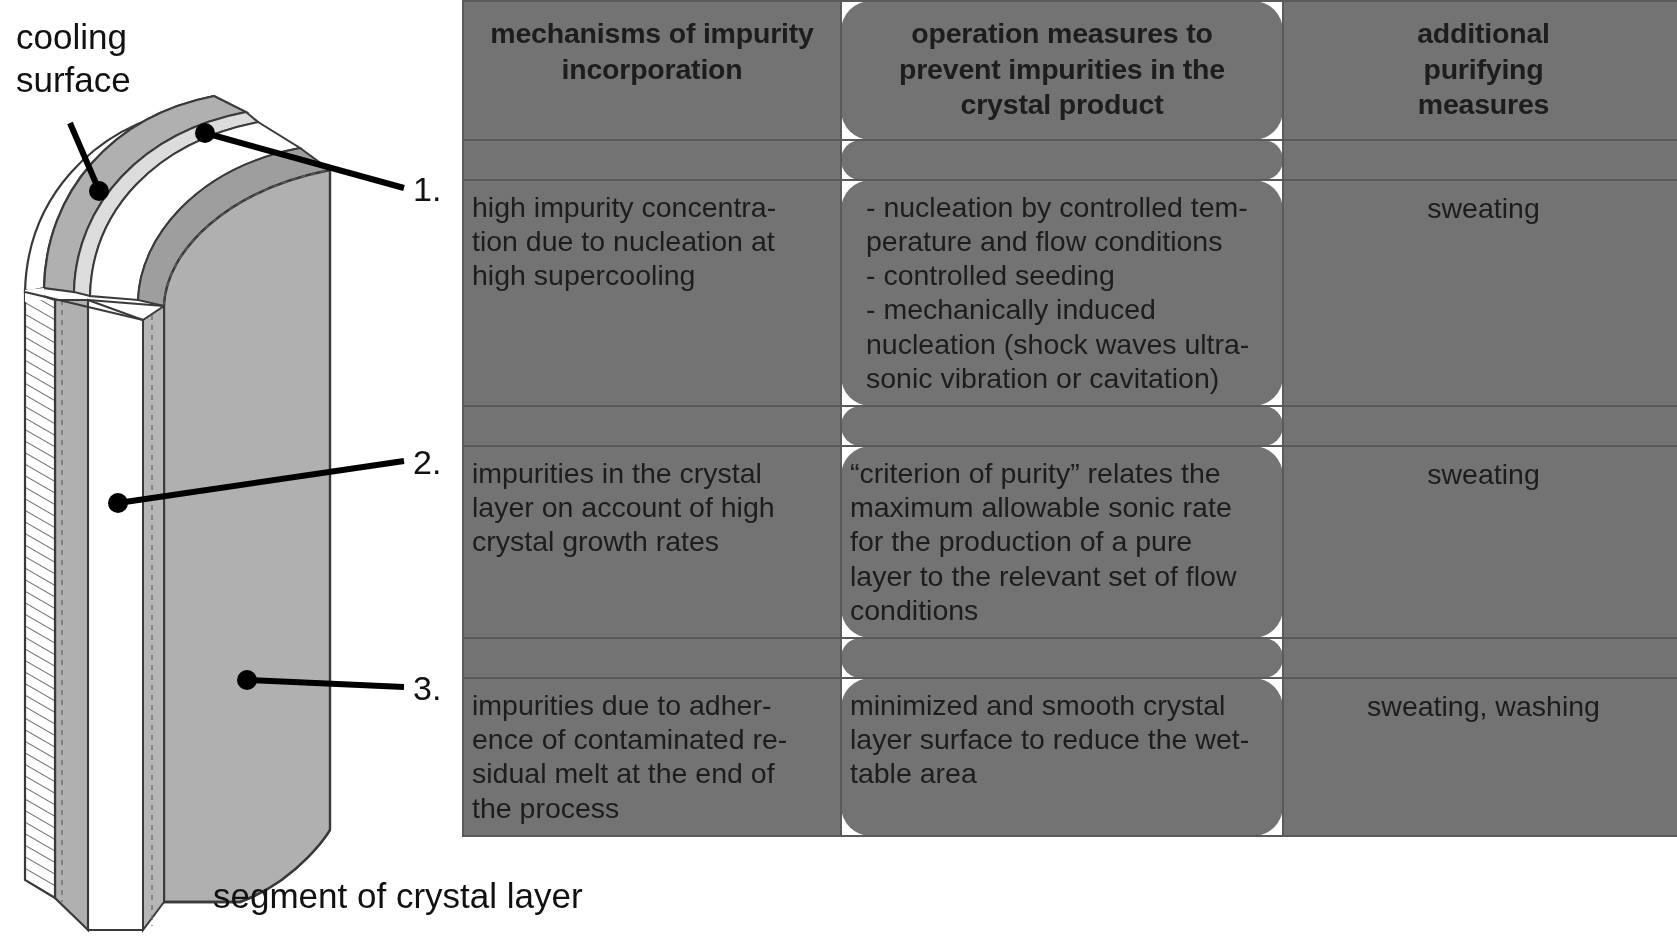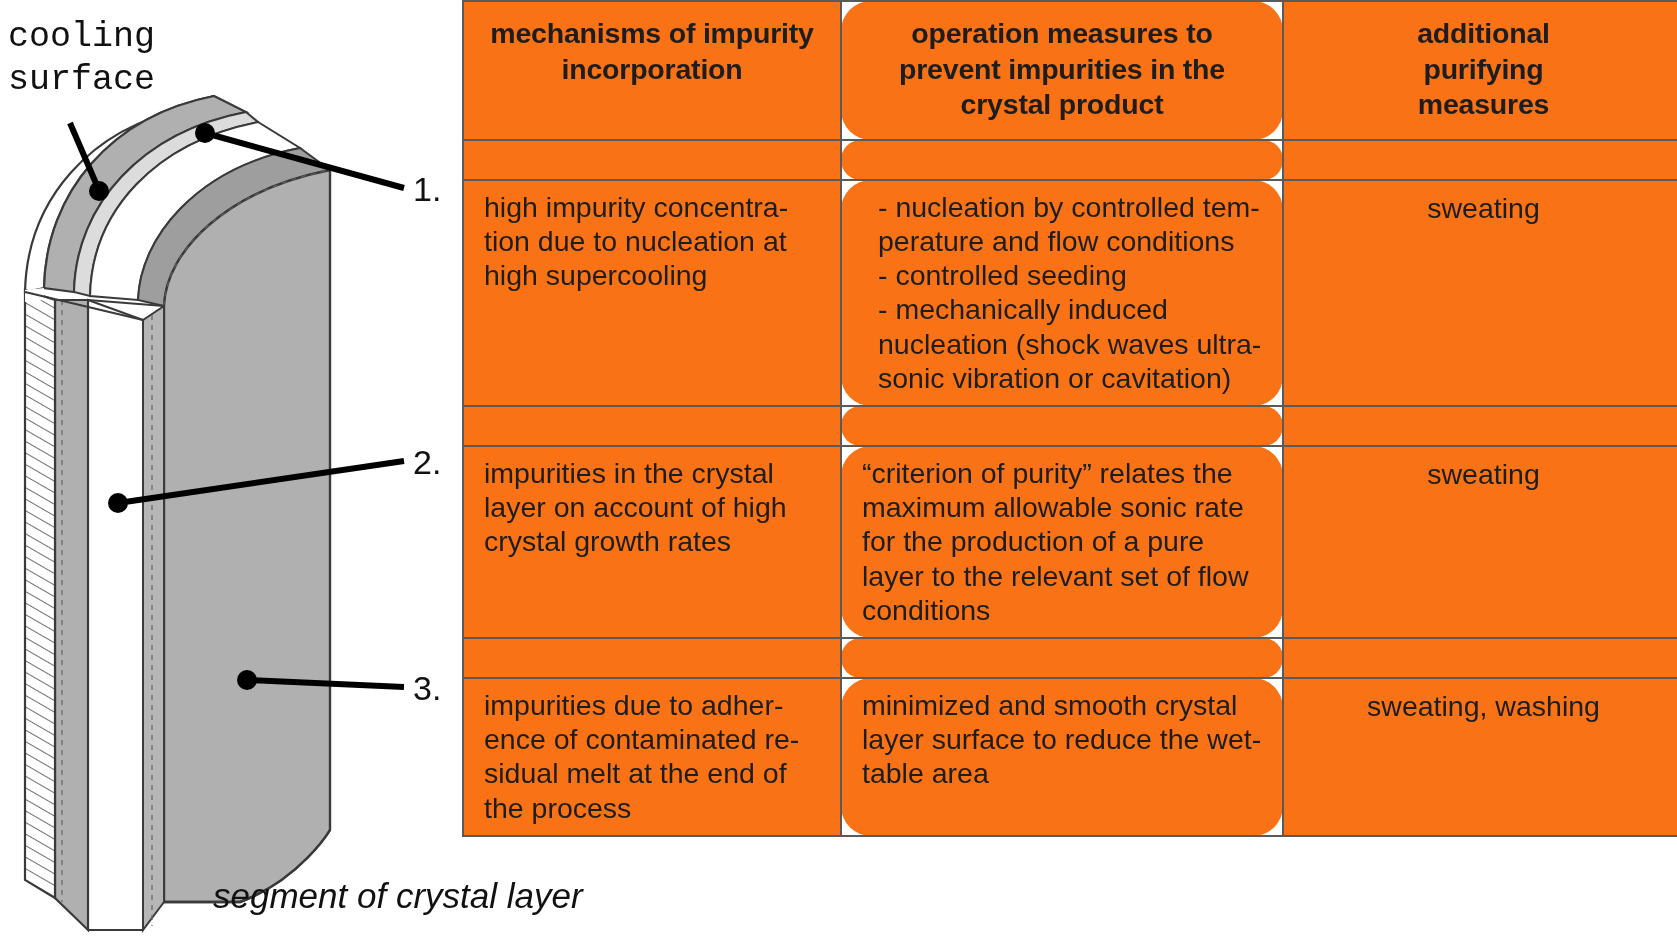--- a/index.html
+++ b/index.html
@@ -32,30 +32,28 @@
 
   .diagram-label {
     position: absolute;
     font-family: "Liberation Sans", sans-serif;
     font-size: 35px;
     line-height: 1.22;
     color: #111;
     white-space: pre;
   }
   #cooling-surface-label {
-    left: 8px;
+    left: 16px;
     top: 16px;
-    font-family: Liberation Mono, monospace;
   }
   #segment-label {
     left: 213px;
     top: 875px;
     font-size: 35px;
     white-space: nowrap;
-    font-style: italic;
   }
 
   .callout-number {
     position: absolute;
     font-family: "Liberation Sans", sans-serif;
     font-size: 34px;
     color: #111;
   }
   #callout-num-1 { left: 413px; top: 170px; }
   #callout-num-2 { left: 413px; top: 443px; }
@@ -72,28 +70,28 @@
   table.matrix {
     border-collapse: collapse;
     width: 1215px;
     table-layout: fixed;
     background: #fff;
   }
   table.matrix td {
     border: 2px solid #5a5a5a;
     vertical-align: top;
     padding: 0;
-    background: #f97316;
+    background: #737373;
   }
   td.col-a { width: 376px; }
   td.col-b { width: 440px; border-radius: 30px; }
   td.col-c { width: 399px; }
 
   .cell-pad {
-    padding: 9px 18px 10px 20px;
+    padding: 9px 18px 10px 8px;
     font-size: 28.5px;
     line-height: 1.20;
     color: #1d1d1d;
     white-space: pre-line;
   }
   .hdr .cell-pad {
     font-weight: bold;
     text-align: center;
     font-size: 28.5px;
     line-height: 1.25;

